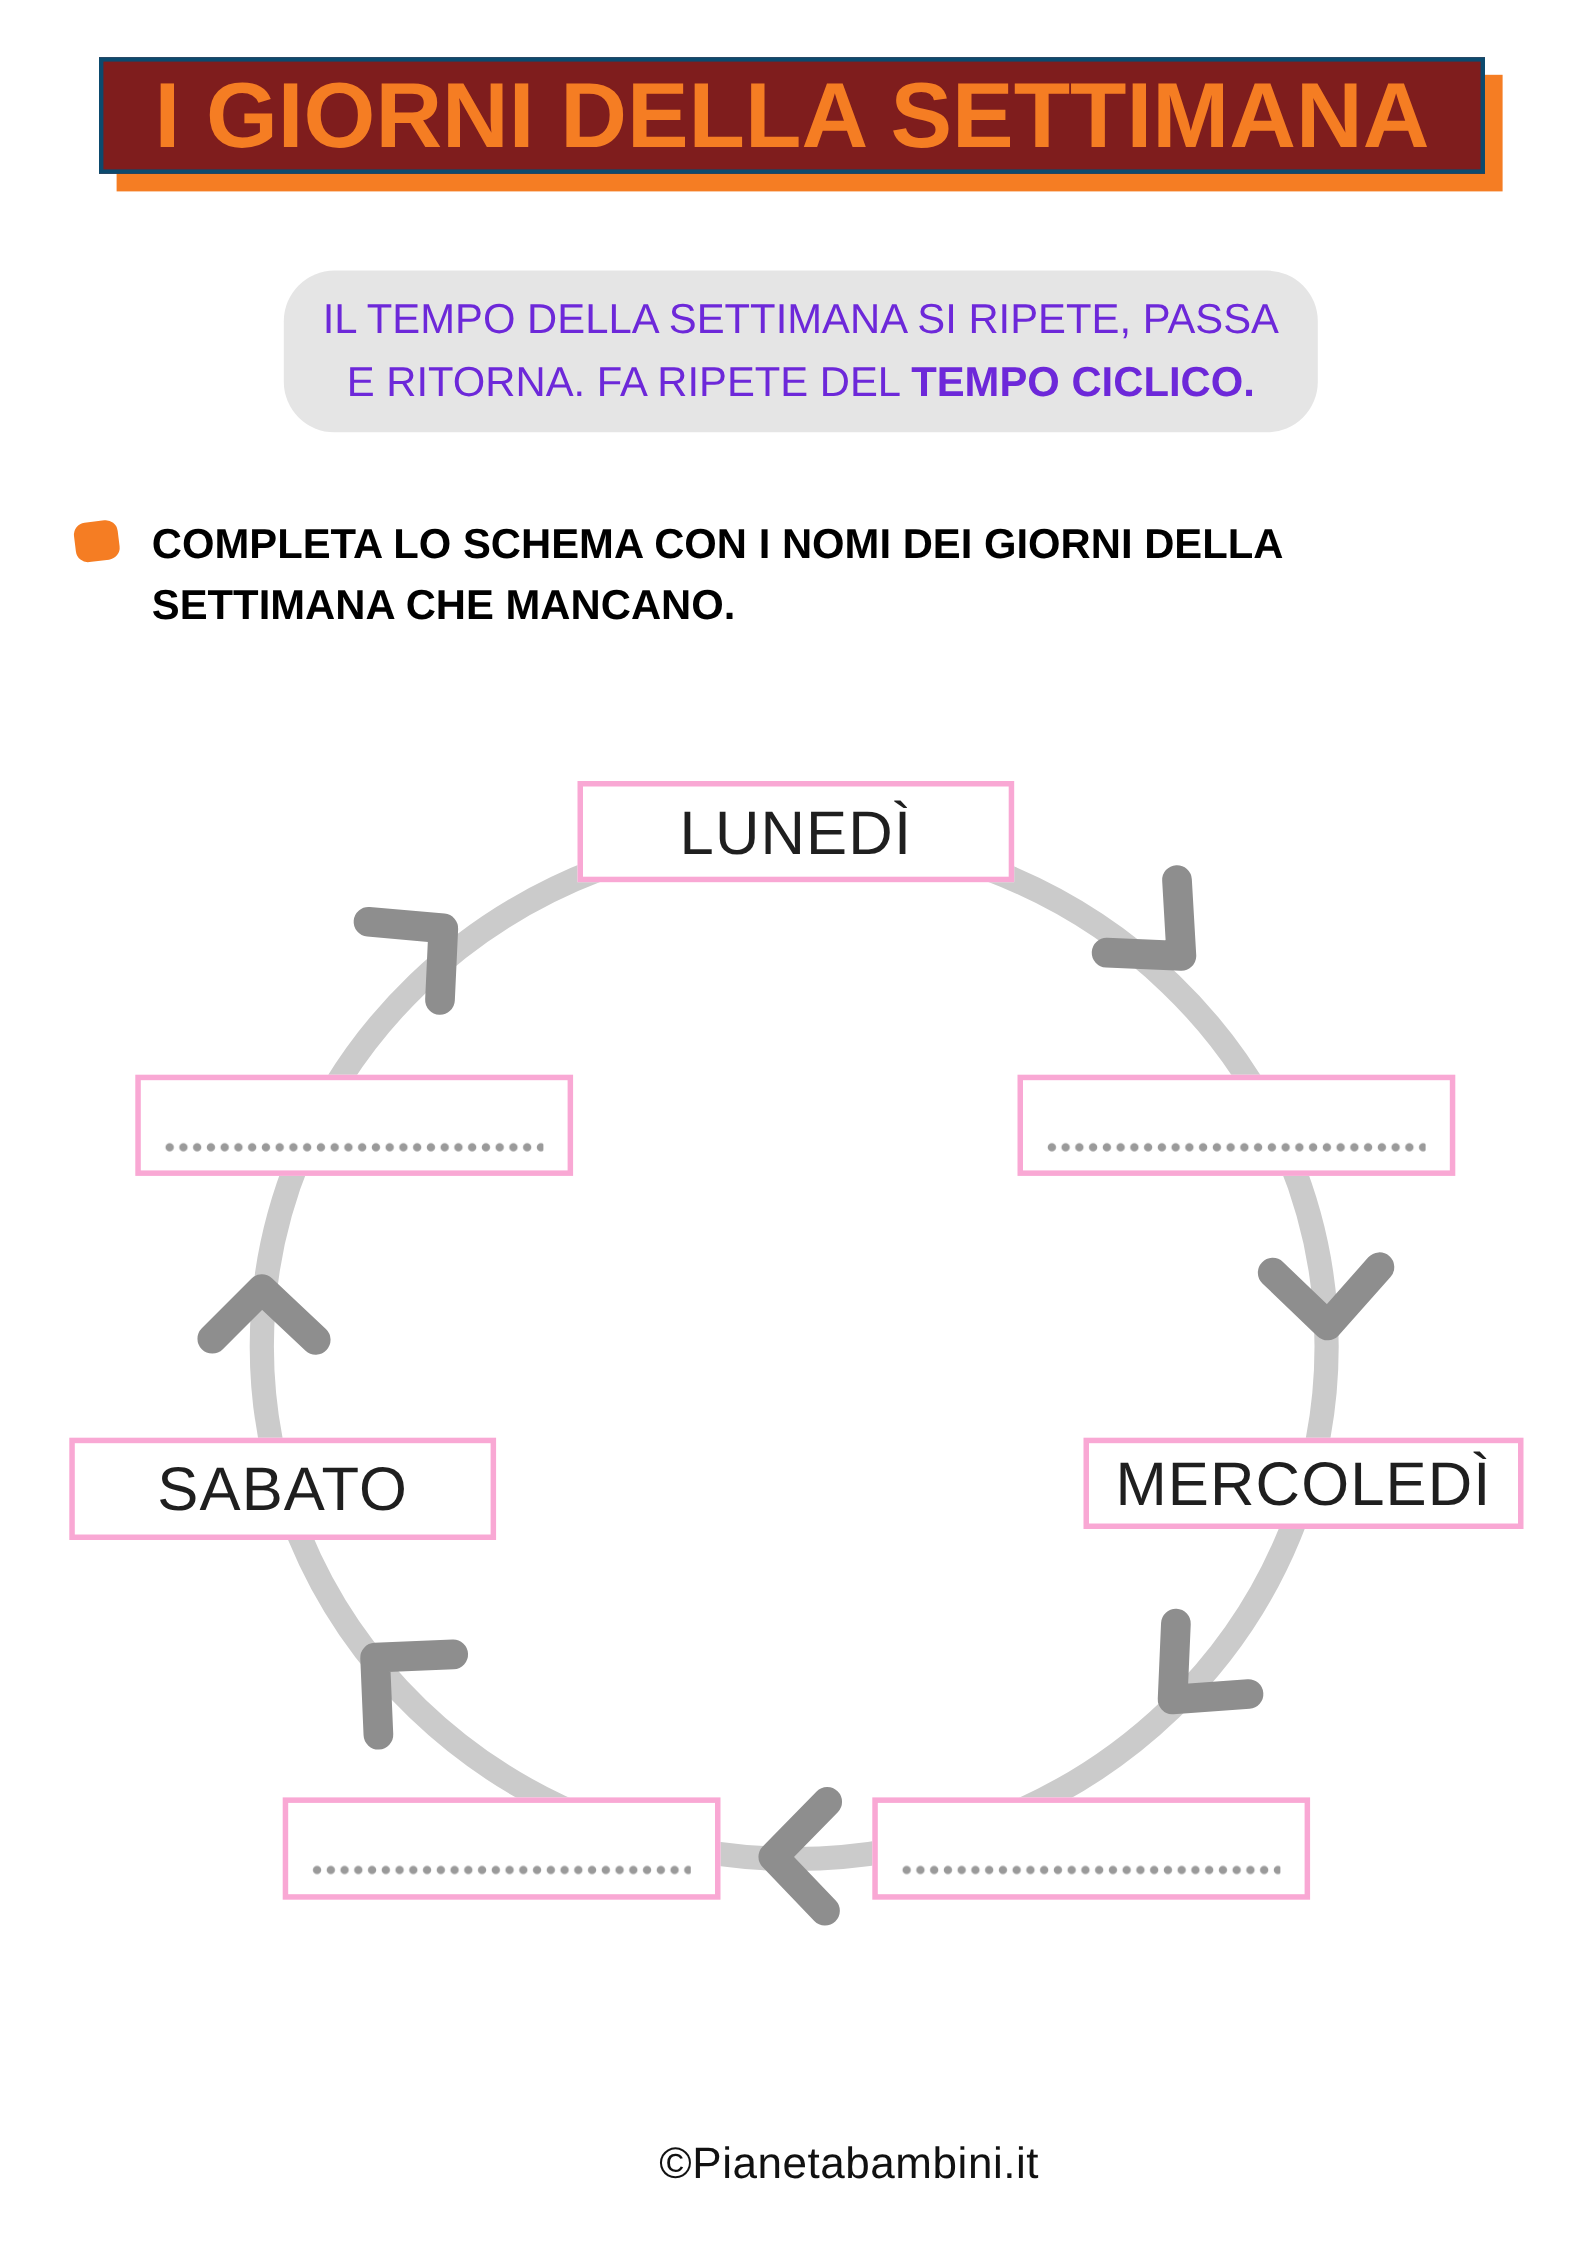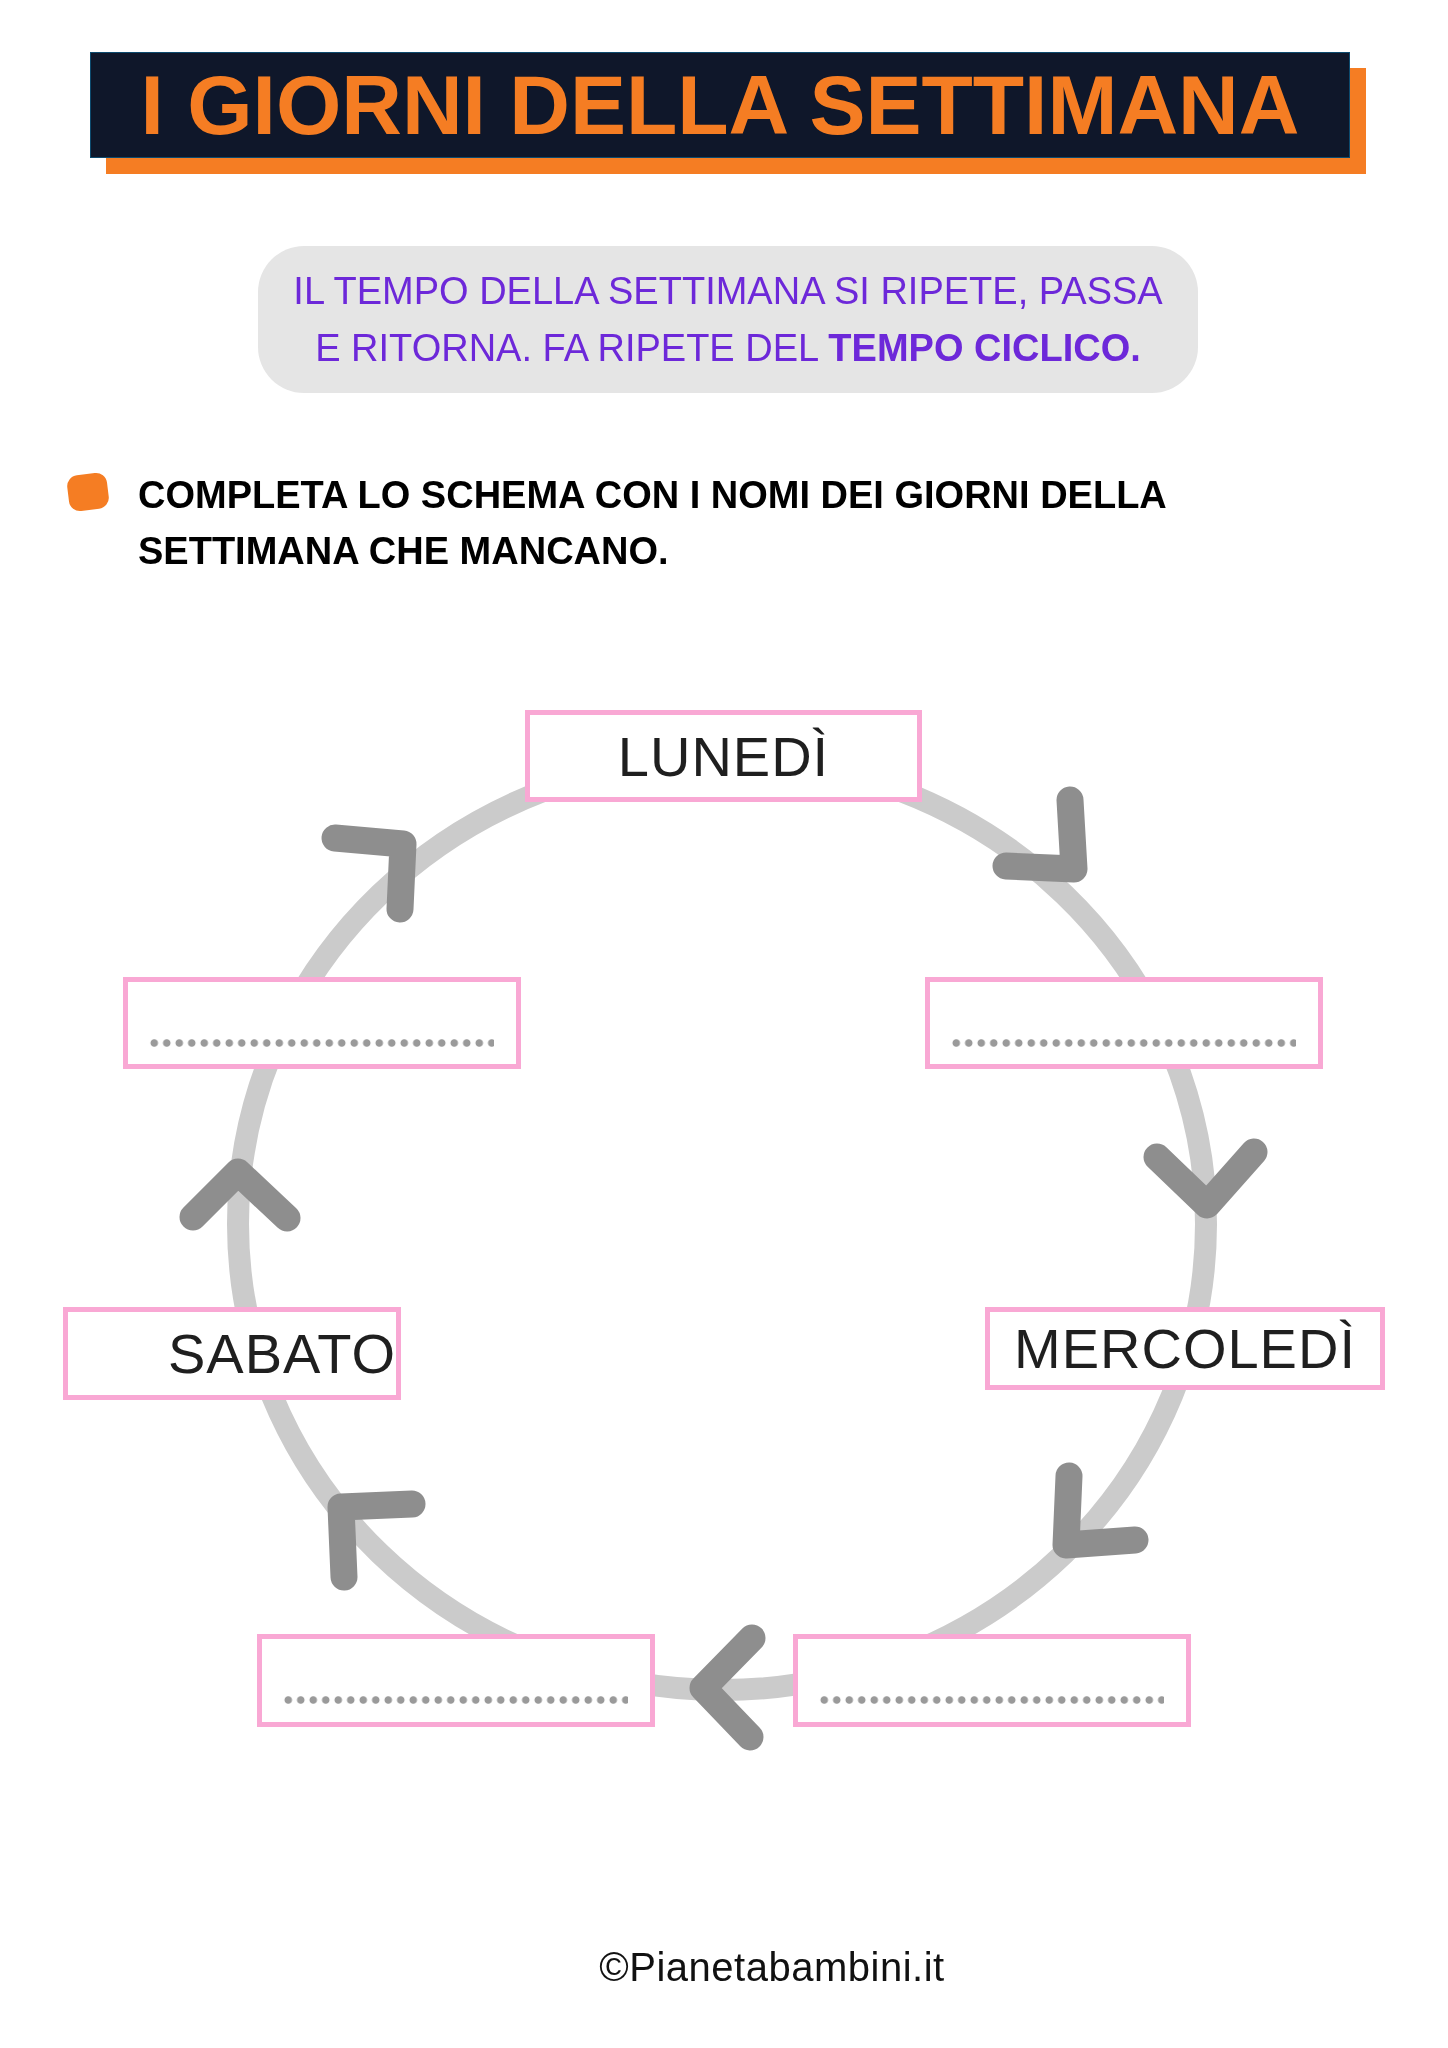--- a/index.html
+++ b/index.html
@@ -5,21 +5,21 @@
   html,body{margin:0;padding:0;background:#ffffff;}
   .page{
     position:relative;width:1448px;height:2048px;margin:0 auto;
     background:#ffffff;overflow:hidden;
     font-family:"Liberation Sans",sans-serif;color:#1f1f1f;
   }
 
   
   .title-box{
     position:absolute;left:90px;top:52px;width:1260px;height:106px;
-    box-sizing:border-box;background:#0f172a;border:1px solid #0c4a6e;
+    box-sizing:border-box;background:#7f1d1d;border:4px solid #0c4a6e;
     box-shadow:16px 16px 0 0 #F57D23;
     display:flex;align-items:center;justify-content:center;
   }
   .title-box h1{
     margin:0;font-size:84px;font-weight:700;letter-spacing:0px;
     color:#F57D23;white-space:nowrap;
   }
 
   
   .callout{
@@ -47,21 +47,21 @@
     position:absolute;box-sizing:border-box;background:#ffffff;
     border:5px solid #f9a8d4;z-index:2;
     display:flex;align-items:center;justify-content:center;
   }
   .day-label{font-size:56px;font-weight:400;color:#1f1f1f;letter-spacing:1px;}
   .pos-top{left:525px;top:710px;width:397px;height:92px;}
   .pos-upper-right{left:925px;top:977px;width:398px;height:92px;}
   .pos-right{left:985px;top:1307px;width:400px;height:83px;}
   .pos-lower-right{left:793px;top:1634px;width:398px;height:93px;}
   .pos-lower-left{left:257px;top:1634px;width:398px;height:93px;}
-  .pos-left{left:63px;top:1307px;width:338px;height:93px;justify-content:flex-end;}
+  .pos-left{left:63px;top:1307px;width:388px;height:93px;}
   .pos-upper-left{left:123px;top:977px;width:398px;height:92px;}
 
   .answer-dots{
     position:absolute;left:20px;right:22px;top:56px;height:10px;
     background-image:radial-gradient(circle, #9A9A9A 3.3px, transparent 4.2px);
     background-size:12.5px 10px;background-repeat:repeat-x;background-position:0 center;
   }
 
   
   .footer{

